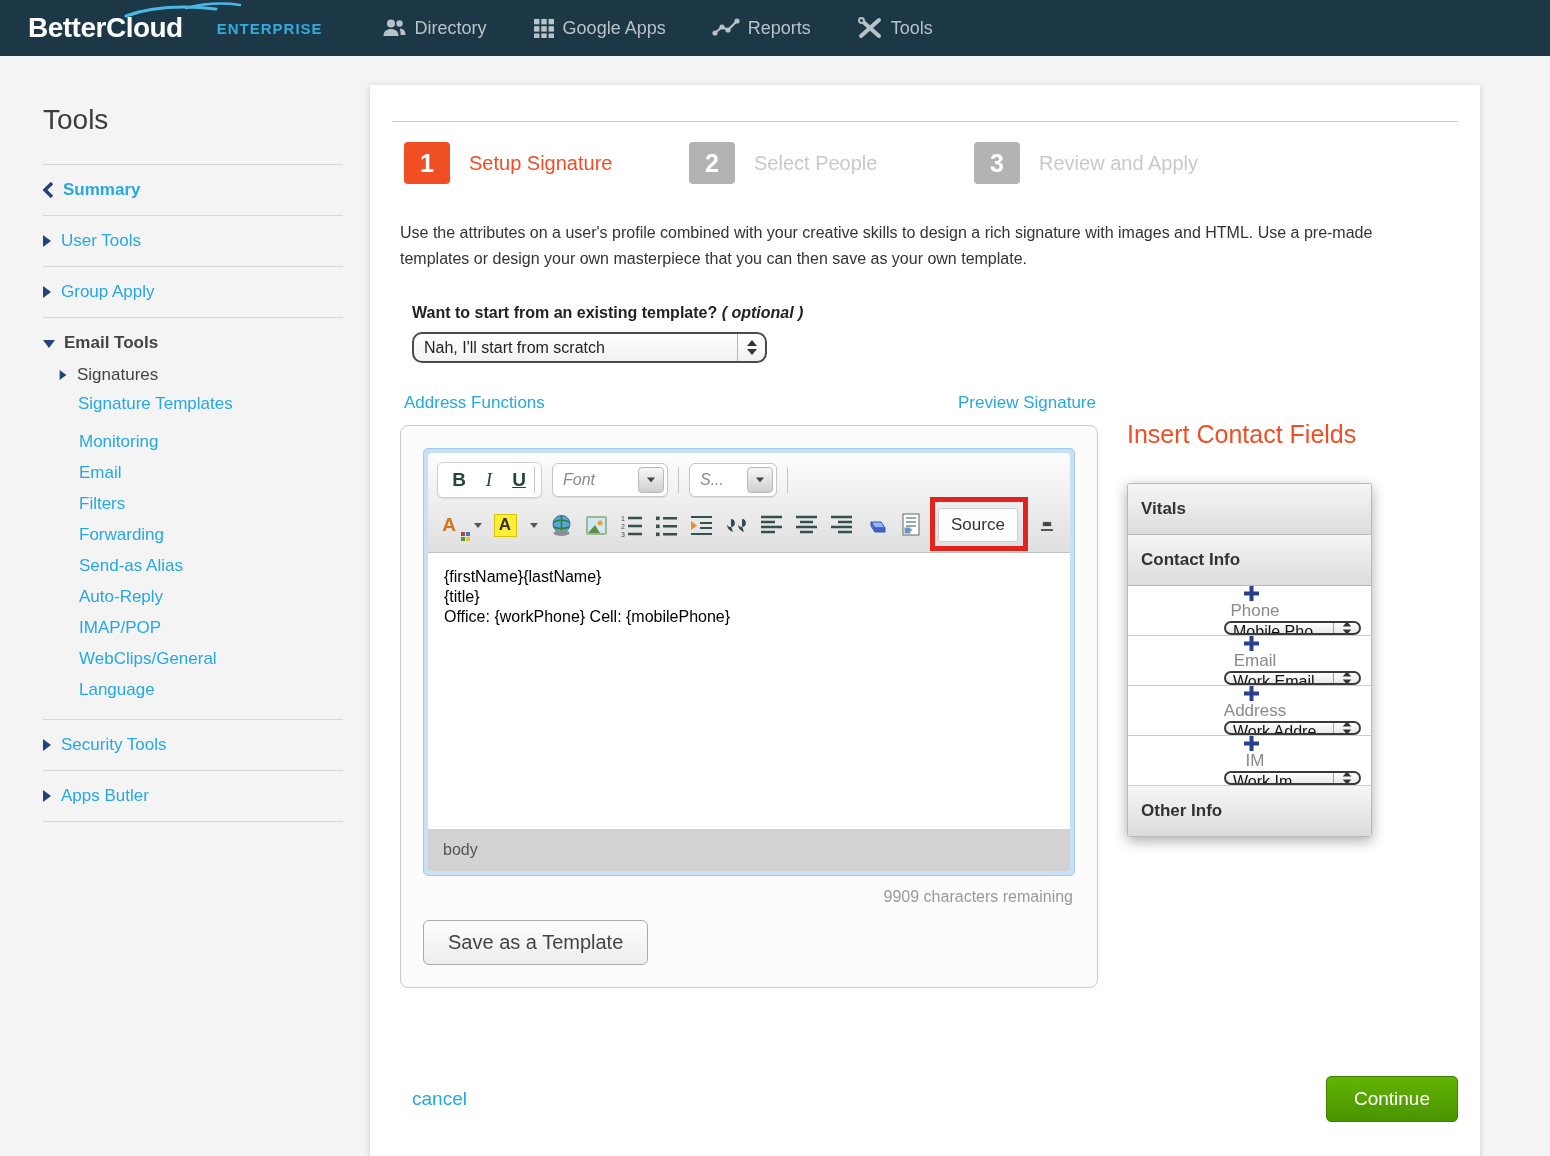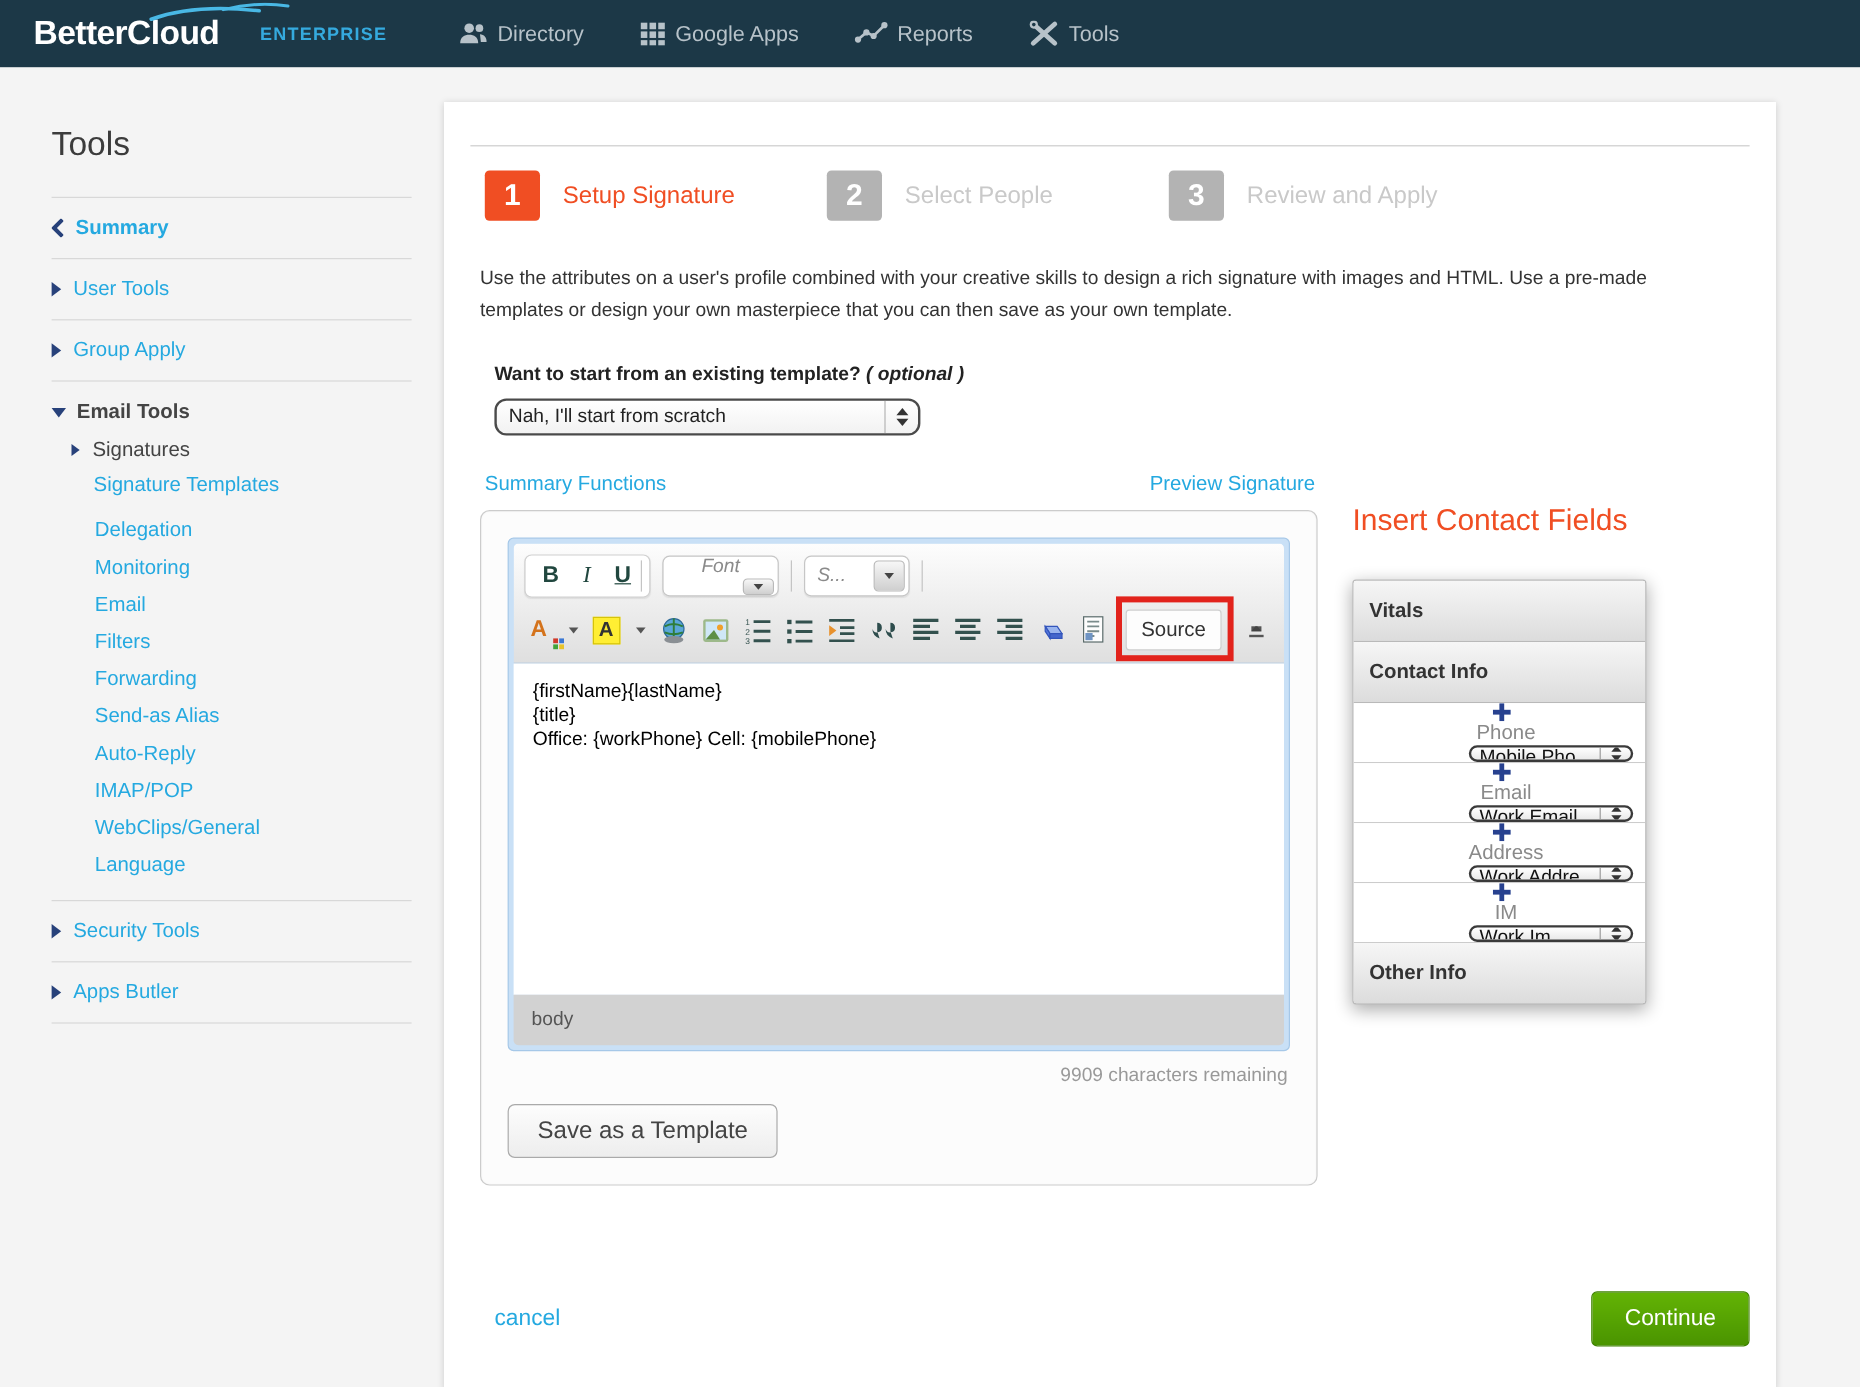--- a/index.html
+++ b/index.html
@@ -101,21 +101,21 @@
   .tb-row1 { display: flex; align-items: center; gap: 10px; height: 40px; }
   .btn-group { display: flex; align-items: center; background: #fff; border: 1px solid #d0d0d0; border-radius: 6px; padding: 3px 6px; box-shadow: 0 1px 1px rgba(0,0,0,.08); }
   .tb-btn { width: 30px; height: 28px; display: flex; align-items: center; justify-content: center; font-size: 19px; color: #21473f; cursor: pointer; }
   .tb-bold { font-weight: bold; }
   .tb-italic { font-style: italic; font-family: "Liberation Serif", serif; }
   .tb-under { text-decoration: underline; font-weight: bold; }
   .vsep { width: 1px; height: 26px; background: #c4c4c4; }
   .combo { display: flex; align-items: center; background: #fff; border: 1px solid #c6c6c6; border-radius: 6px; height: 34px; overflow: hidden; cursor: pointer; box-shadow: 0 1px 1px rgba(0,0,0,.08); }
   .combo .c-val { font-size: 16px; color: #8a8a8a; font-style: italic; padding: 0 10px; }
   .combo .c-arrow { margin-left: auto; width: 26px; height: 26px; margin-right: 3px; border: 1px solid #b9b9b9; border-radius: 4px; background: linear-gradient(#f7f7f7, #cfcfcf); display: flex; align-items: center; justify-content: center; }
-  .combo-font { width: 97px; flex-direction: column; }
+  .combo-font { width: 116px; }
   .combo-size { width: 88px; }
   .c-arrow .arr-dn { transform: scale(.8); border-top-color: #444; }
   .tb-row2 { display: flex; align-items: center; gap: 11px; height: 46px; padding-top: 4px; position: relative; }
   .tb-ic { width: 24px; height: 24px; display: flex; align-items: center; justify-content: center; cursor: pointer; position: relative; }
   .mini-drop { width: 0; height: 0; border-left: 4px solid transparent; border-right: 4px solid transparent; border-top: 5px solid #555; margin-left: 2px; cursor: pointer; }
   .ic-fontcolor { font-size: 19px; font-weight: bold; color: #d4731c; position: relative; }
   .ic-fontcolor i { position: absolute; right: -4px; bottom: 1px; width: 4px; height: 4px; background: #d03a2b; box-shadow: 5px 0 0 #3a77d4, 0 5px 0 #41a33c, 5px 5px 0 #e8c32a; }
   .ic-highlight { width: 23px; height: 23px; background: #ffee33; border: 1px solid #d6c30a; color: #333; font-weight: bold; font-size: 17px; display: flex; align-items: center; justify-content: center; }
   .src-wrap { position: relative; margin-left: 4px; }
   .src-btn { background: #fdfdfd; border: 1px solid #cfcfcf; border-radius: 3px; padding: 6px 12px; font-size: 17px; color: #333; cursor: pointer; }
@@ -245,21 +245,20 @@
       <span class="sb-dark">Email Tools</span>
     </div>
     <div class="sb-sub">
       <span class="tri-right"></span>
       <span>Signatures</span>
     </div>
     <div class="sb-sublink">
       <span>Signature Templates</span>
     </div>
     <div class="sb-links">
-      <div>Delegation</div>
       <div>Monitoring</div>
       <div>Email</div>
       <div>Filters</div>
       <div>Forwarding</div>
       <div>Send-as Alias</div>
       <div>Auto-Reply</div>
       <div>IMAP/POP</div>
       <div>WebClips/General</div>
       <div>Language</div>
     </div>
@@ -307,21 +306,21 @@
       <span class="arrows">
           <i class="arr-up"></i>
           <i class="arr-dn"></i>
         </span>
     </div>
 
     <div class="content-row">
 
       <div class="left-col">
         <div class="ed-links">
-          <span>Summary Functions</span>
+          <span>Address Functions</span>
           <span>Preview Signature</span>
         </div>
 
         <div class="ed-outer">
           <div class="ck-frame">
             <div class="ck-toolbar">
               <div class="tb-row1">
                 <div class="btn-group">
                   <span class="tb-btn tb-bold">B</span>
                   <span class="tb-btn tb-italic">I</span>

